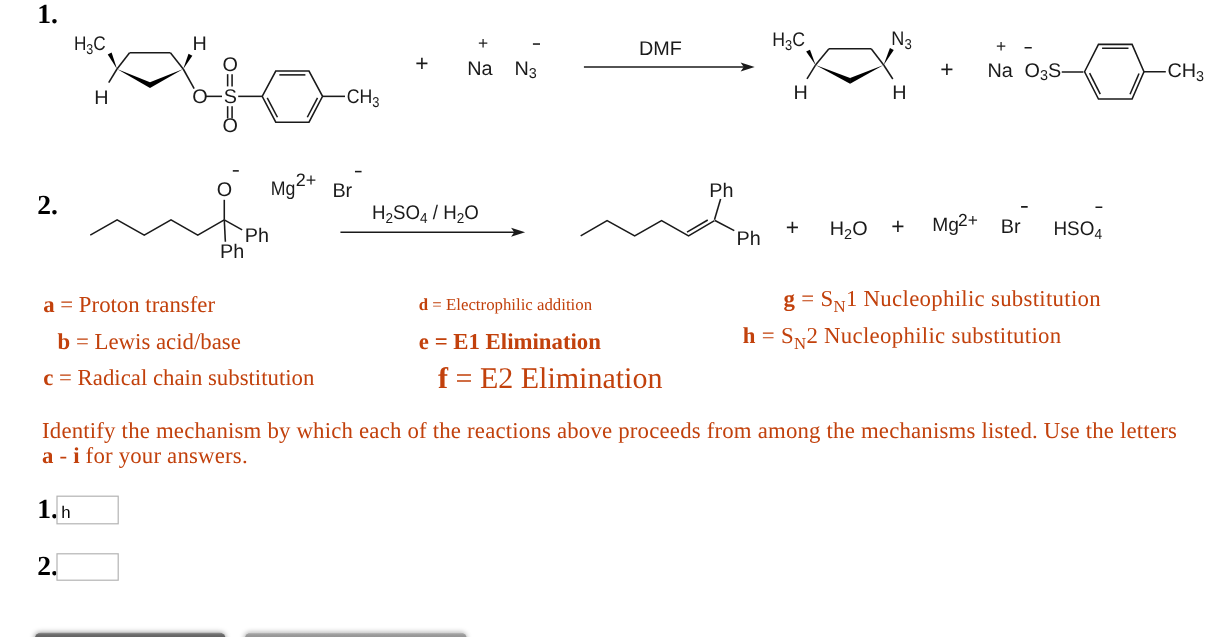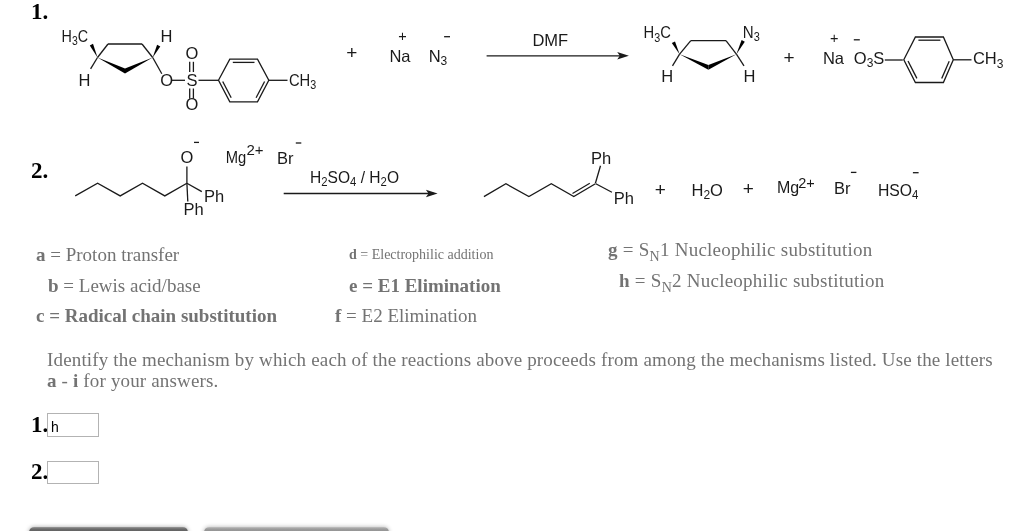--- a/index.html
+++ b/index.html
@@ -1,17 +1,17 @@
 <!DOCTYPE html>
 <html><head>
 <meta charset="utf-8">
 <style>
 html,body{margin:0;padding:0;background:#fff;}
 body{width:1024px;height:531px;position:relative;overflow:hidden;}
-.ser{font-family:"Liberation Serif",serif;color:#737373;position:absolute;white-space:nowrap;}
+.ser{font-family:"Liberation Serif",serif;color:#c2410c;position:absolute;white-space:nowrap;}
 .num{font-family:"Liberation Serif",serif;font-weight:bold;font-size:23px;line-height:23px;color:#000;position:absolute;}
 svg text{font-family:"Liberation Sans",sans-serif;fill:#1a1a1a;}
 svg line, svg polyline{stroke:#1a1a1a;fill:none;}
 svg polygon.hex{stroke:#1a1a1a;fill:none;}
 .box{position:absolute;background:#fff;border:1px solid #b3b3b3;box-sizing:border-box;}
 .btn{position:absolute;height:26px;border-radius:5px;}
 </style>
 </head>
 <body>
 
@@ -125,28 +125,28 @@
   <line x1="850.9" y1="172.4" x2="856.4" y2="172.4" stroke-width="1.3"></line>
   <text x="877.9" y="196.1" font-size="16.5" textLength="40.5" lengthAdjust="spacingAndGlyphs">HSO<tspan font-size="12" dy="3">4</tspan></text>
   <line x1="912.9" y1="172.7" x2="918.6" y2="172.7" stroke-width="1.3"></line>
 </svg>
 
 <div class="num" style="left:31px;top:-0.3px;">1.</div>
 <div class="num" style="left:31px;top:158.8px;">2.</div>
 
 <div class="ser" style="left:36px;top:244.5px;font-size:19px;line-height:19px;"><b>a</b> = Proton transfer</div>
 <div class="ser" style="left:48px;top:275.5px;font-size:19px;line-height:19px;"><b>b</b> = Lewis acid/base</div>
-<div class="ser" style="left:36px;top:305.5px;font-size:19px;line-height:19px;font-weight:bold;"><b>c</b> = Radical chain substitution</div>
+<div class="ser" style="left:36px;top:305.5px;font-size:19px;line-height:19px;"><b>c</b> = Radical chain substitution</div>
 <div class="ser" style="left:349px;top:244.5px;font-size:14px;line-height:19px;"><b>d</b> = Electrophilic addition</div>
 <div class="ser" style="left:349px;top:275.5px;font-size:19px;line-height:19px;font-weight:bold;"><b>e</b> = E1 Elimination</div>
-<div class="ser" style="left:335px;top:305.5px;font-size:19px;line-height:19px;"><b>f</b> = E2 Elimination</div>
-<div class="ser" style="left:608px;top:240px;letter-spacing:0.25px;font-size:19px;line-height:19px;text-align:right;"><b>g</b> = S<sub style="font-size:14px;">N</sub>1 Nucleophilic substitution</div>
+<div class="ser" style="left:365px;top:305.5px;font-size:25px;line-height:19px;"><b>f</b> = E2 Elimination</div>
+<div class="ser" style="left:653px;top:240px;letter-spacing:0.25px;font-size:19px;line-height:19px;text-align:right;"><b>g</b> = S<sub style="font-size:14px;">N</sub>1 Nucleophilic substitution</div>
 <div class="ser" style="left:619px;top:271px;letter-spacing:0.25px;font-size:19px;line-height:19px;"><b>h</b> = S<sub style="font-size:14px;">N</sub>2 Nucleophilic substitution</div>
 
-<div class="ser" style="left:47px;top:349px;font-size:19px;line-height:21px;letter-spacing:0.16px;">Identify the mechanism by which each of the reactions above proceeds from among the mechanisms listed. Use the letters<br><b>a</b> - <b>i</b> for your answers.</div>
+<div class="ser" style="left:35px;top:349px;font-size:19px;line-height:21px;letter-spacing:0.16px;">Identify the mechanism by which each of the reactions above proceeds from among the mechanisms listed. Use the letters<br><b>a</b> - <b>i</b> for your answers.</div>
 
 <div class="num" style="left:31px;top:413.3px;">1.</div>
 <div class="box" style="left:47px;top:413px;width:52px;height:24px;"></div>
 <div style="position:absolute;left:51px;top:419.5px;font-family:'Liberation Sans',sans-serif;font-size:14px;line-height:14px;color:#000;">h</div>
 <div class="num" style="left:31px;top:460.2px;">2.</div>
 <div class="box" style="left:47px;top:461px;width:52px;height:23px;"></div>
 
 <div class="btn" style="left:29px;top:527px;width:159px;background:linear-gradient(to bottom,#9a9a9a 0px,#6a6a6a 2px,#555 8px);box-shadow:0 0 4px rgba(0,0,0,0.35);"></div>
 <div class="btn" style="left:204px;top:527px;width:185px;background:linear-gradient(to bottom,#c2c2c2 0px,#9b9b9b 2px,#8a8a8a 8px);box-shadow:0 0 4px rgba(0,0,0,0.3);"></div>
 

